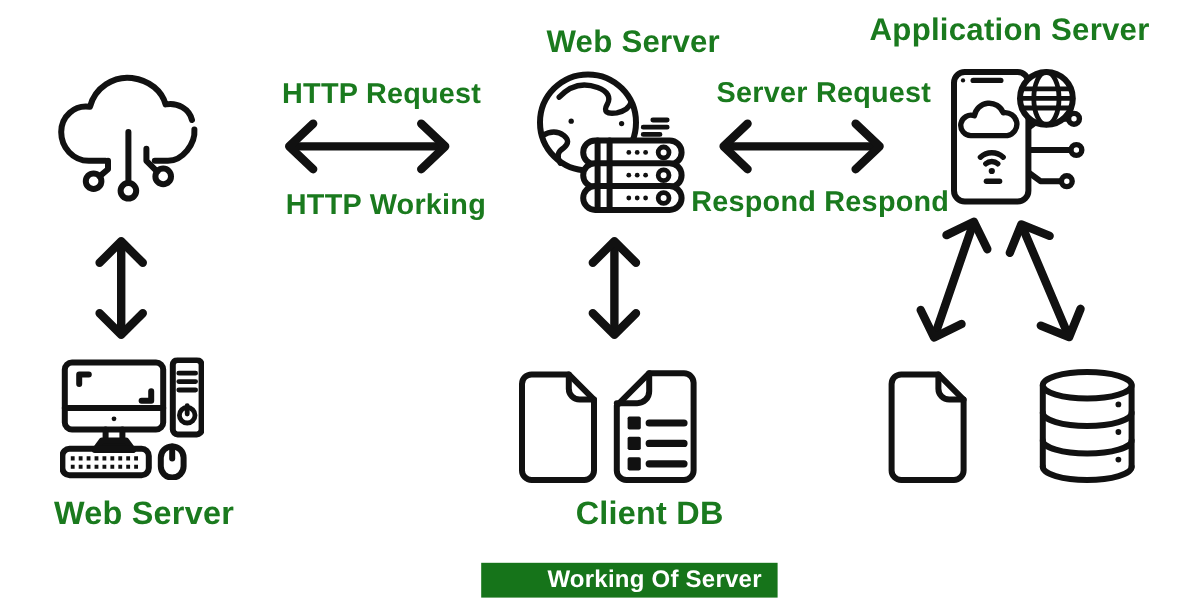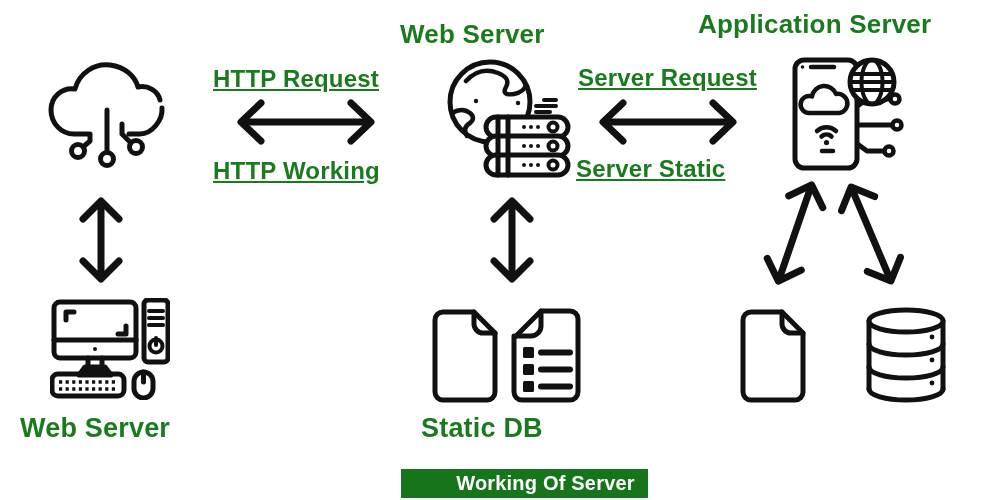--- a/index.html
+++ b/index.html
@@ -2,27 +2,27 @@
 <html style="--background: #ffffff; --label-green: #1a7a1e; --icon-black: #111111; --banner-bg: #16741a; --banner-text: #ffffff;"><head>
 <meta charset="utf-8">
 <style>
   html,body{margin:0;padding:0;background:#fff;}
   .stage{
     position:relative;width:1000px;height:500px;background:var(--background,#ffffff);
     font-family:"Liberation Sans", sans-serif;overflow:hidden;
   }
   .abs{position:absolute;}
   .label{
-    position:absolute;text-align:left;font-weight:bold;
+    position:absolute;text-align:right;font-weight:bold;
     color:var(--label-green,#1a7a1e);line-height:1.1;letter-spacing:.2px;
     white-space:nowrap;
   }
   .node-label{font-size:27px;}
   .title-label{font-size:26px;}
-  .arrow-label{font-size:24px;text-decoration:underline;}
+  .arrow-label{font-size:24px;}
   .banner{
     position:absolute;left:401px;top:469px;width:205px;height:29px;
     background:var(--banner-bg,#16741a);display:flex;align-items:center;justify-content:center;padding-left:42px;
   }
   .banner span{
     color:var(--banner-text,#ffffff);font-weight:bold;font-size:20px;letter-spacing:.2px;white-space:nowrap;
   }
   svg{display:block;}
   .rot-l{transform:rotate(19deg);transform-origin:center;}
   .rot-r{transform:rotate(-23deg);transform-origin:center;}
@@ -134,31 +134,31 @@
       <path d="M33 4 H62 A8 8 0 0 1 70 12 V85 A8 8 0 0 1 62 93 H14 A8 8 0 0 1 6 85 V31 Z"></path>
       <path d="M33 4 V19 A10 10 0 0 1 23 29 H6" fill="none"></path>
       <g fill="#111111" stroke="none">
         <rect x="15" y="40" width="11" height="11" rx="1.5"></rect>
         <rect x="15" y="57" width="11" height="11" rx="1.5"></rect>
         <rect x="15" y="74" width="11" height="11" rx="1.5"></rect>
       </g>
       <path d="M33 45.5 H62 M33 62.5 H62 M33 79.5 H62" stroke-width="6" fill="none"></path>
     </svg>
   </div>
-  <div class="label node-label" style="left:421px;top:414px;width:182px;">Static DB</div>
+  <div class="label node-label" style="left:421px;top:414px;width:182px;">Client DB</div>
 
   <div class="label arrow-label" style="left:578px;top:65px;width:198px;">Server Request</div>
   <div class="abs" style="left:594px;top:96px;">
     <svg width="148" height="52" viewBox="0 0 148 52" fill="none" stroke="#111111" stroke-width="7" stroke-linecap="round" stroke-linejoin="round">
       <path d="M10 26 H138"></path>
       <path d="M29 7 L9 26 L29 45"></path>
       <path d="M119 7 L139 26 L119 45"></path>
     </svg>
   </div>
-  <div class="label arrow-label" style="left:576px;top:156px;width:206px;">Server Static</div>
+  <div class="label arrow-label" style="left:576px;top:156px;width:206px;">Respond Respond</div>
 
   <div class="label title-label" style="left:698px;top:10px;width:260px;">Application Server</div>
   <div class="abs" style="left:788px;top:52px;">
     <svg width="132" height="136" viewBox="0 0 132 136" fill="none" stroke="#111111" stroke-width="5" stroke-linecap="round" stroke-linejoin="round">
       <path d="M64 58 L79 47 H101"></path>
       <circle cx="107" cy="47" r="4.5" stroke-width="4.5"></circle>
       <path d="M64 73 H103"></path>
       <circle cx="109" cy="73" r="4.5" stroke-width="4.5"></circle>
       <path d="M64 88 L79 99 H95"></path>
       <circle cx="101" cy="99" r="4.5" stroke-width="4.5"></circle>

